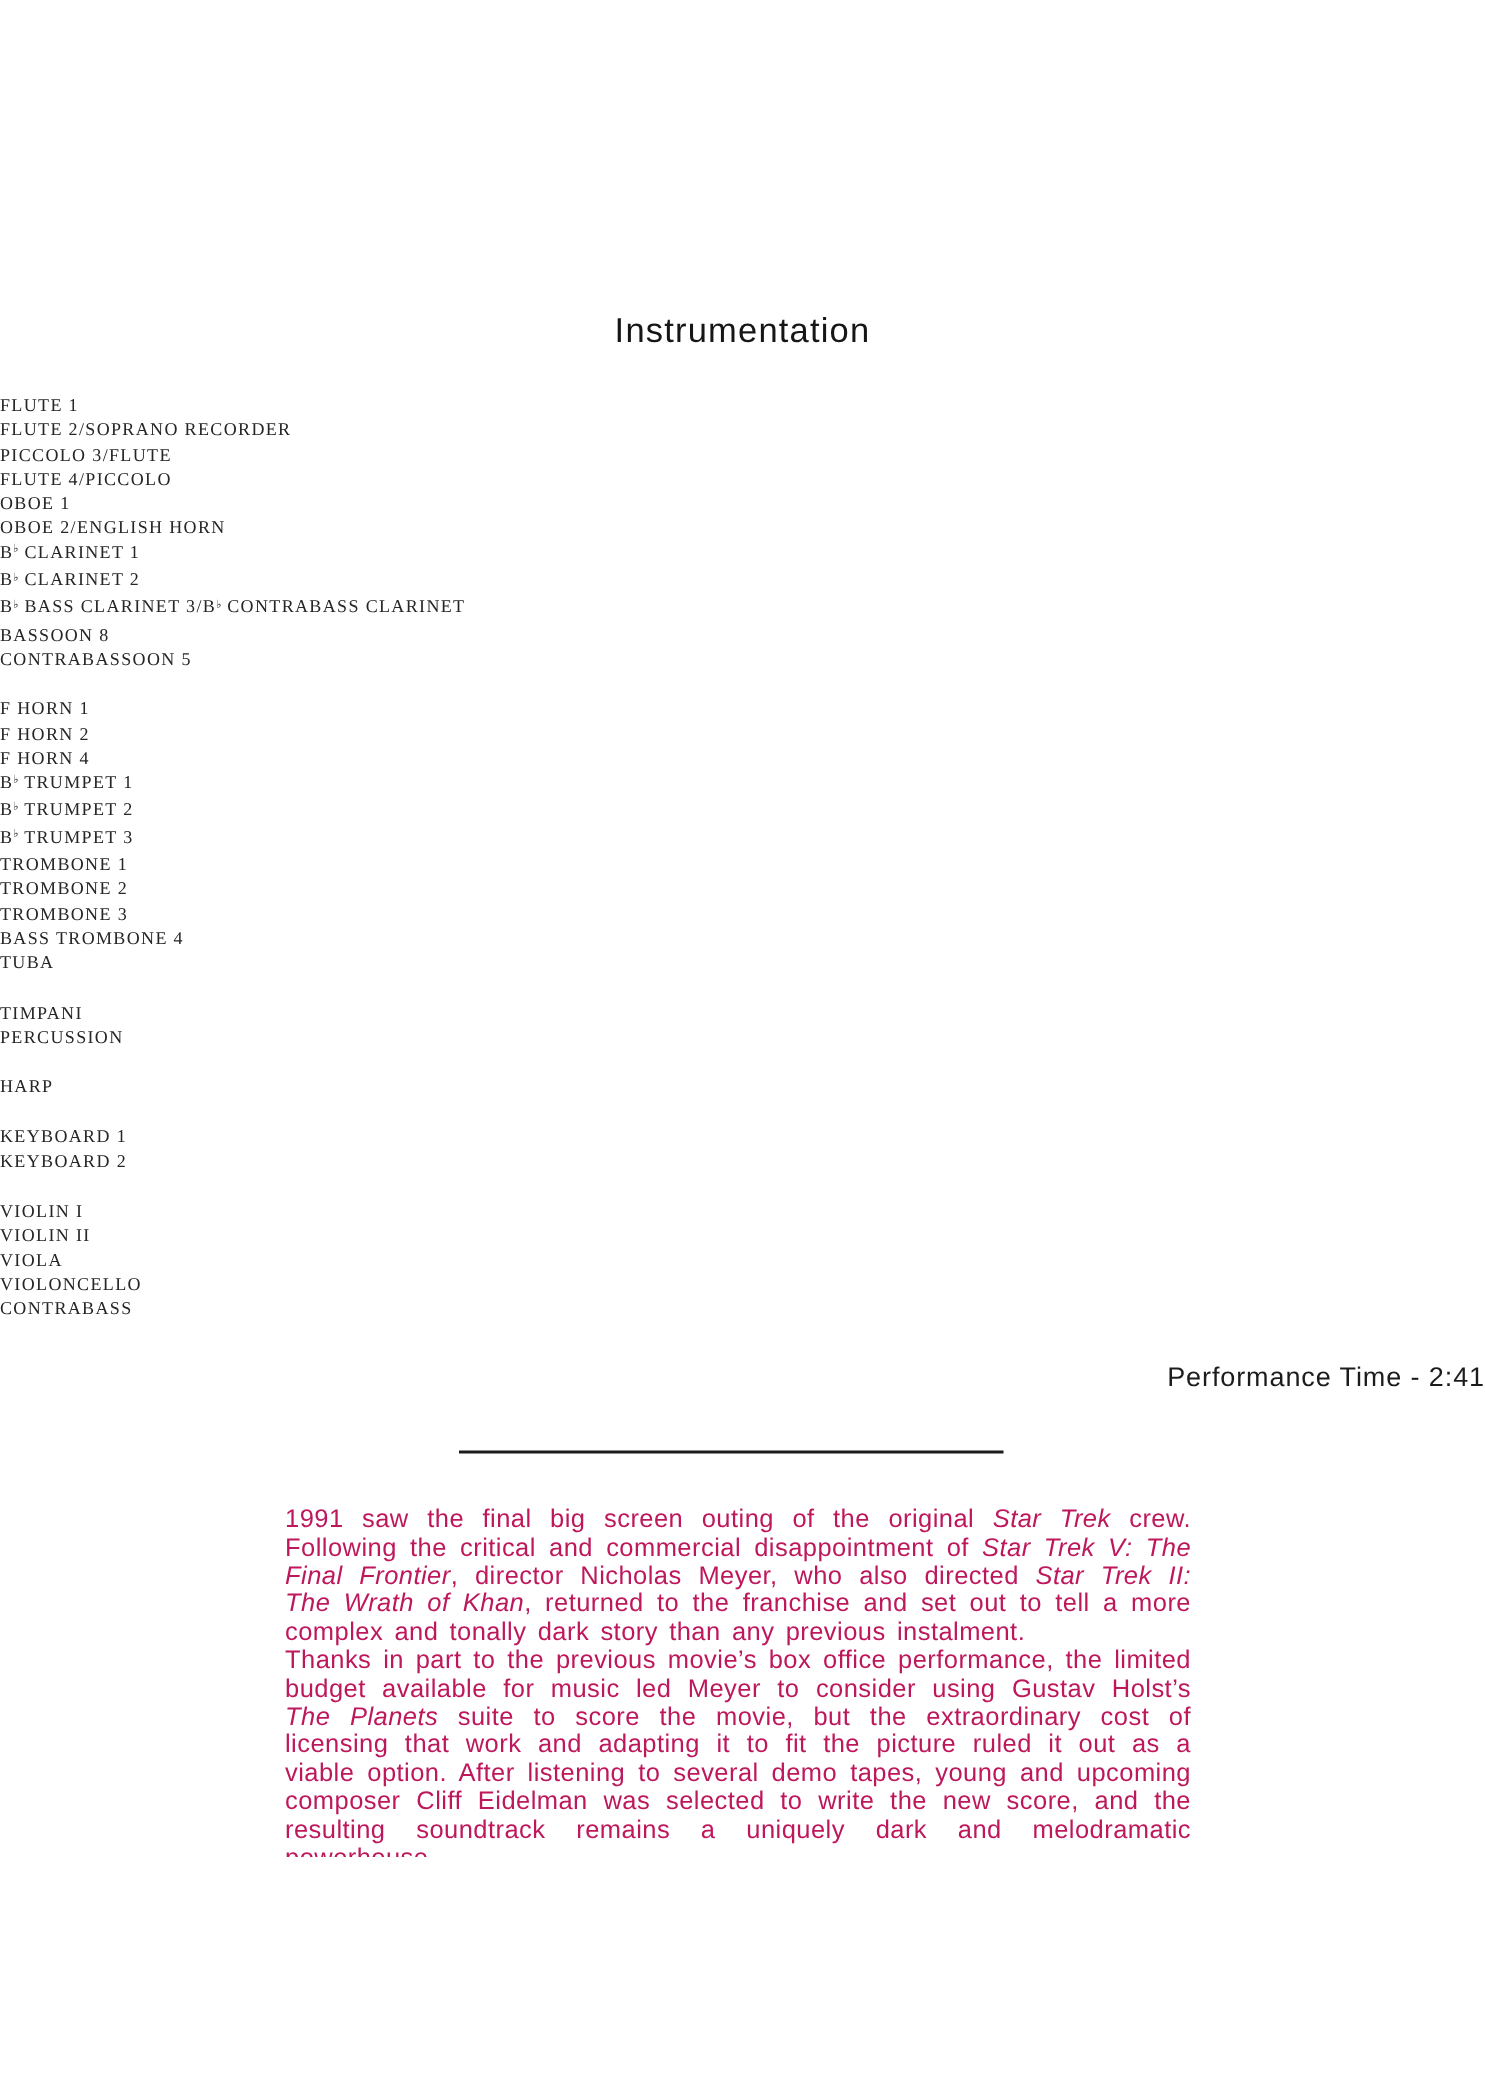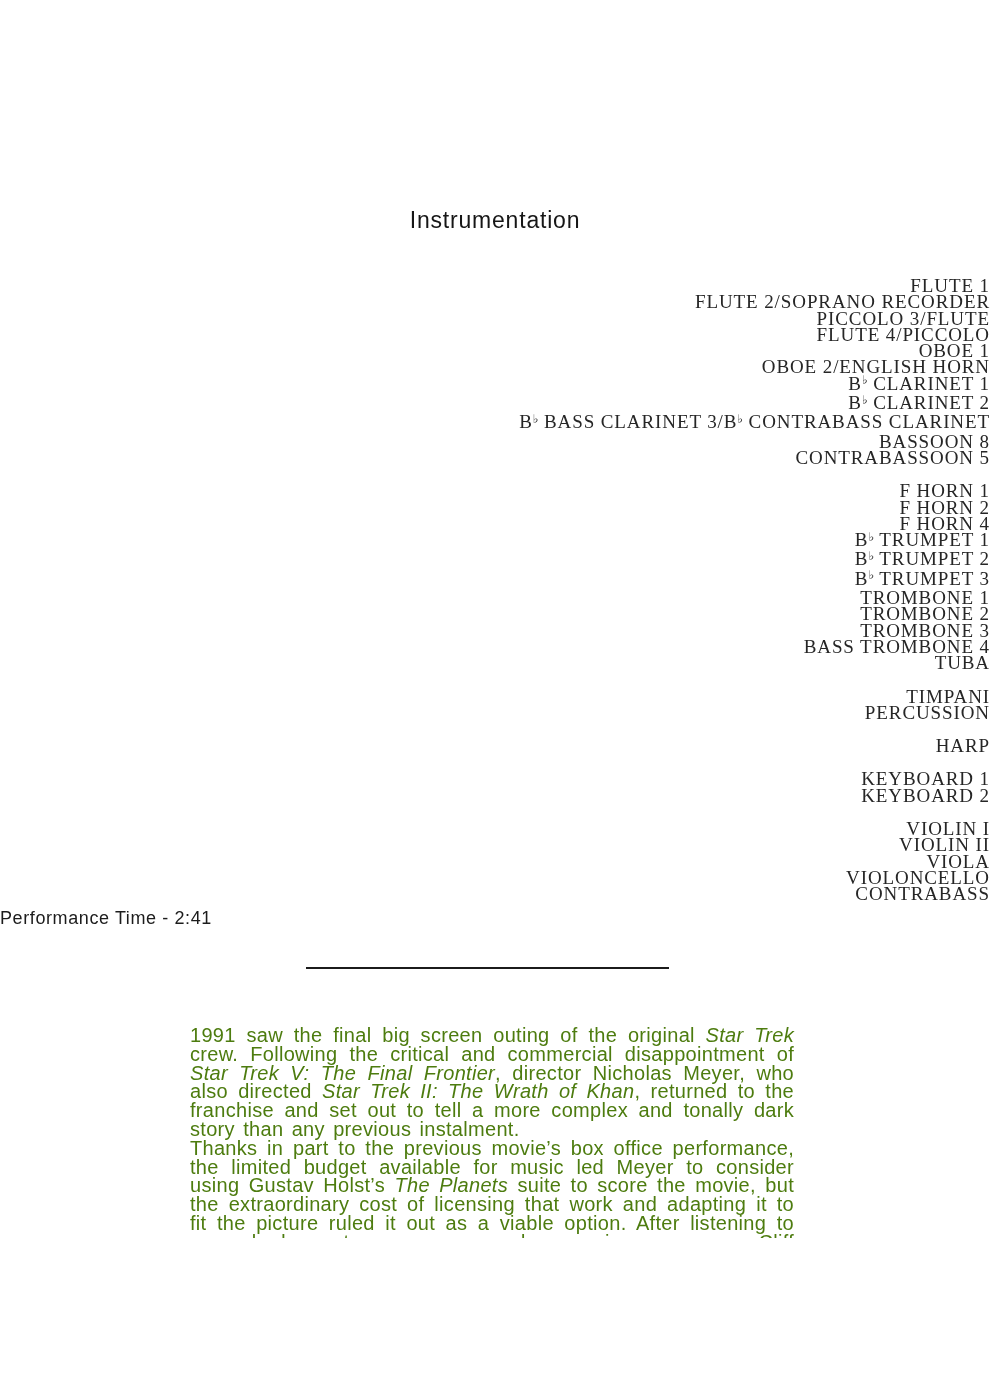--- a/index.html
+++ b/index.html
@@ -21,26 +21,26 @@
     top: 207px;
     left: 0;
     width: 100%;
     text-align: center;
     font-size: 23px;
     letter-spacing: 0.8px;
     color: #161616;
   }
   .inst-list {
     position: absolute;
-    top: 278px;
+    top: 262px;
     left: 0;
     width: 100%;
-    text-align: right;
+    text-align: left;
     font-family: "Liberation Serif", "DejaVu Serif", serif;
-    font-size: 19px;
+    font-size: 12px;
     line-height: 16.3px;
     letter-spacing: 0.9px;
     color: #262626;
   }
   .inst-group {
     margin-bottom: 17px;
   }
   .inst-line {
     white-space: nowrap;
   }
@@ -49,44 +49,44 @@
     vertical-align: baseline;
     position: relative;
     top: -0.45em;
     letter-spacing: 0;
   }
   .performance-time {
     position: absolute;
     top: 908px;
     left: 0;
     width: 100%;
-    text-align: left;
+    text-align: right;
     font-size: 18px;
     letter-spacing: 0.6px;
     color: #1c1c1c;
   }
   .divider {
     position: absolute;
     top: 967px;
     left: 306px;
     width: 363px;
     height: 2px;
     background: #1b1b1b;
   }
   .notes {
     position: absolute;
-    top: 1026px;
+    top: 1004px;
     left: 190px;
     width: 604px;
-    font-size: 20px;
+    font-size: 17px;
     line-height: 18.8px;
     text-align: justify;
     letter-spacing: 0.3px;
     word-spacing: 2.5px;
-    color: #4d7c0f;
+    color: #be185d;
   }
   .notes p {
     margin: 0;
   }
   .notes em {
     font-style: italic;
   }
 </style>
 </head>
 <body>

